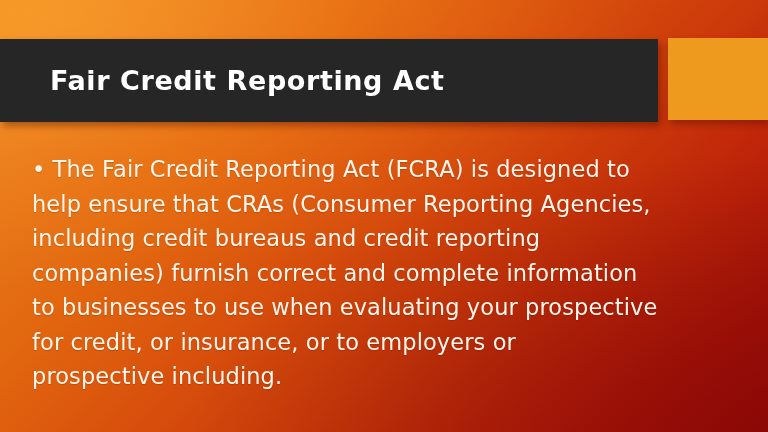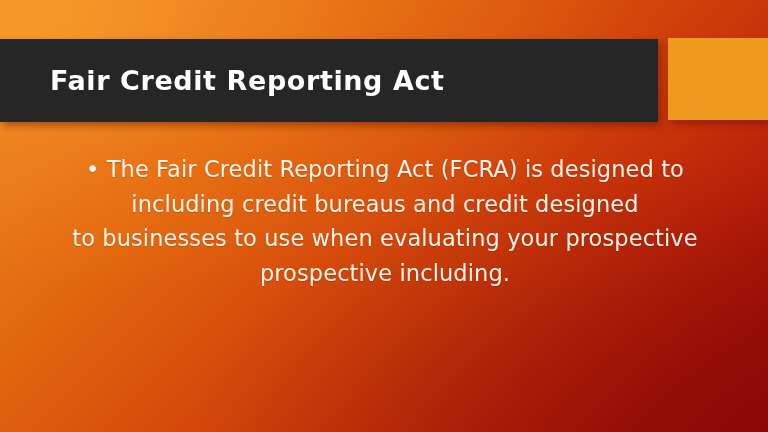--- a/index.html
+++ b/index.html
@@ -18,21 +18,20 @@
     background:
       linear-gradient(135deg,
         #EE8A20 0%,
         #E87A1B 14%,
         #E2670F 30%,
         #D8500C 46%,
         #CC3A0A 62%,
         #BE2409 76%,
         #AE1408 88%,
         #9E0B07 100%);
-    text-align: center;
   }
 
   
   #slide::before {
     content: "";
     position: absolute;
     inset: 0;
     background:
       radial-gradient(ellipse 120% 95% at 6% 4%,
         rgba(255,170,50,0.55) 0%,
@@ -75,21 +74,21 @@
     width: 100px;
     height: 82px;
     background: #ED9A1E;
     box-shadow: 2px 4px 7px rgba(70,10,0,0.38);
     z-index: 2;
   }
 
   
   .body-block {
     position: absolute;
-    left: 55px;
+    left: 32px;
     top: 152px;
     width: 660px;
     z-index: 3;
   }
 
   .body-line {
     color: #FDF6EC;
     font-size: 22.5px;
     line-height: 34.5px;
     letter-spacing: 0.1px;
@@ -103,18 +102,21 @@
 <div id="slide">
 
   <div class="accent-block"></div>
 
   <div class="title-bar">
     <div class="title-text">Fair Credit Reporting Act</div>
   </div>
 
   <div class="body-block">
     <div class="body-line">• The Fair Credit Reporting Act (FCRA) is designed to</div>
-    <div class="body-line">including credit bureaus and credit designed</div>
+    <div class="body-line">help ensure that CRAs (Consumer Reporting Agencies,</div>
+    <div class="body-line">including credit bureaus and credit reporting</div>
+    <div class="body-line">companies) furnish correct and complete information</div>
     <div class="body-line">to businesses to use when evaluating your prospective</div>
+    <div class="body-line">for credit, or insurance, or to employers or</div>
     <div class="body-line">prospective including.</div>
   </div>
 
 </div>
 
 </body></html>

